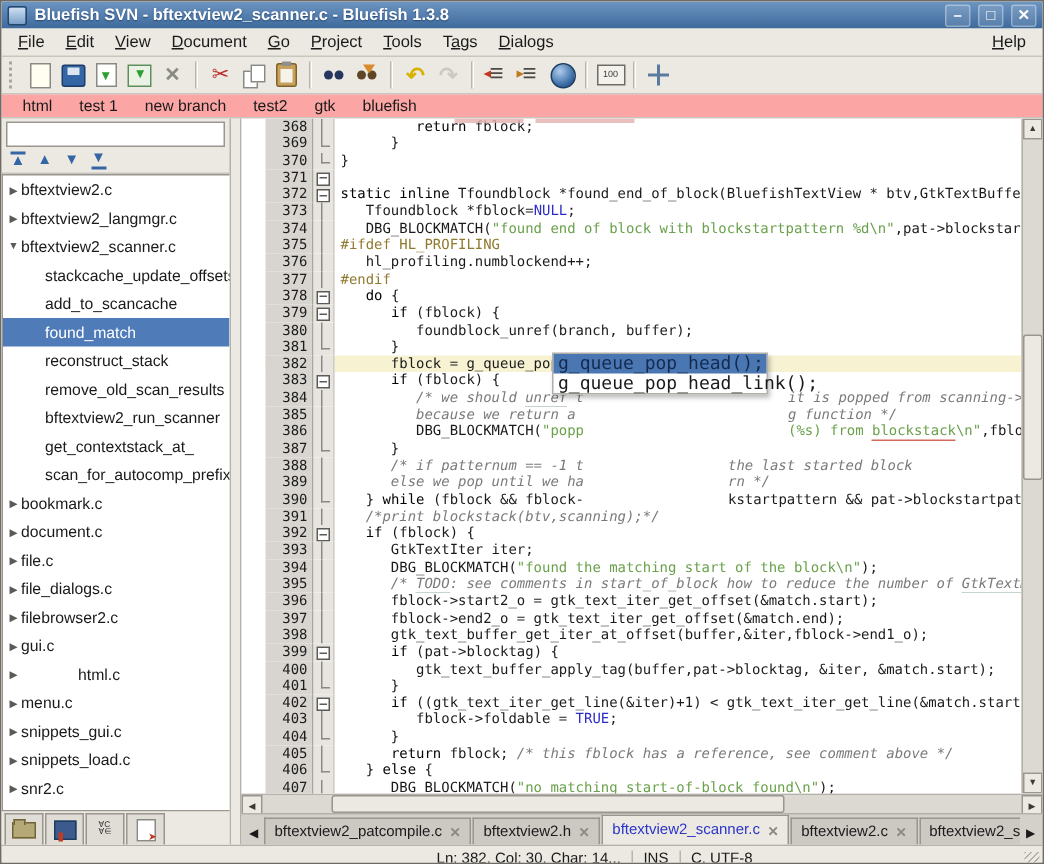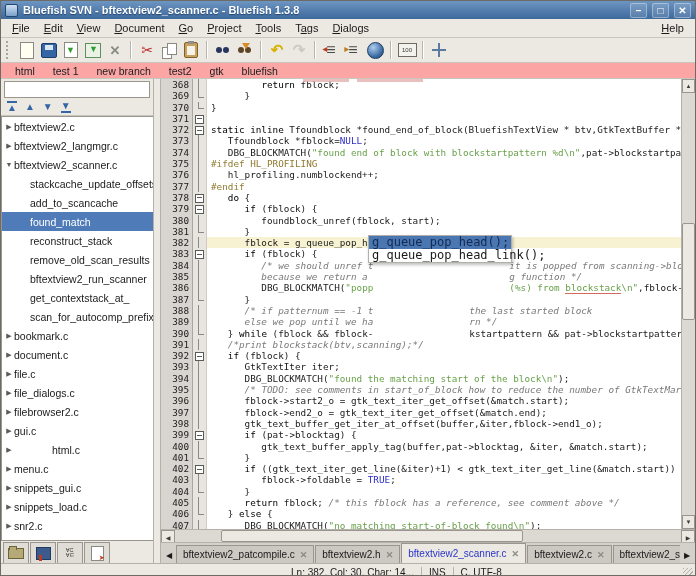--- a/index.html
+++ b/index.html
@@ -78,21 +78,21 @@
   .pi-folder::before{content:"";position:absolute;left:0;top:-3px;width:6px;height:3px;background:#b5a978;border:1px solid #6e6436;border-bottom:none;}
   .pi-book{width:13px;height:11px;background:#3c5a8c;border:1px solid #1d3c60;position:relative;}
   .pi-book::after{content:"";position:absolute;left:2px;bottom:-2px;width:3px;height:6px;background:#c03a1e;}
   .pi-charmap{font-size:5.5px;line-height:5px;color:#333;white-space:pre;}
   .pi-snippet{width:11px;height:13px;background:#fff;border:1px solid #8a8a84;position:relative;}
   .pi-snippet::after{content:"➤";position:absolute;right:-2px;bottom:-2px;font-size:7px;color:#c03a1e;}
   .splitter{width:6px;background:#ece9e3;border-right:1px solid #b4b0aa;}
   
   .editorcol{flex:1;display:flex;flex-direction:column;min-width:0;}
   .editwrap{position:relative;height:452px;display:flex;background:#fff;overflow:hidden;}
-  .codecol{flex:1;min-width:0;overflow:hidden;}
+  .codecol{flex:1;min-width:0;overflow:hidden;padding-left:16px;}
   .erow{display:flex;height:11.3px;line-height:11.3px;font-family:"DejaVu Sans Mono",monospace;font-size:9.3px;white-space:pre;}
   .ln{width:28px;flex:none;text-align:right;padding-right:3px;background:#d8d4cf;color:#1c1c1c;border-right:1px solid #aaa69f;}
   .fold{width:13px;flex:none;background:#e8e5e0;border-right:1px solid #cfccc6;position:relative;}
   .fb-bar{position:absolute;left:5px;top:0;width:1px;height:100%;background:#8a8a84;}
   .fb-end{position:absolute;left:5px;top:0;width:5px;height:55%;border-left:1px solid #8a8a84;border-bottom:1px solid #8a8a84;}
   .fb-box{position:absolute;left:2px;top:2px;width:7px;height:7px;border:1px solid #5a5a56;background:#fff;}
   .fb-box::after{content:"";position:absolute;left:1px;top:2.5px;width:5px;height:1px;background:#5a5a56;}
   .codecell{flex:1;padding-left:4px;overflow:hidden;}
   .erow.cur{background:#f6f2d2;}
   .sg-n{color:#1a1a1a;}
@@ -360,21 +360,21 @@
           <div class="erow"><span class="ln">370</span><span class="fold"><i class="fb-end"></i></span><span class="codecell"><span class="sg-n">}</span></span></div>
           <div class="erow"><span class="ln">371</span><span class="fold"><i class="fb-box"></i></span><span class="codecell"></span></div>
           <div class="erow"><span class="ln">372</span><span class="fold"><i class="fb-box"></i></span><span class="codecell"><span class="sg-k">static inline</span><span class="sg-n"> Tfoundblock *found_end_of_block(BluefishTextView * btv,GtkTextBuffer *buffer,</span></span></div>
           <div class="erow"><span class="ln">373</span><span class="fold"><i class="fb-bar"></i></span><span class="codecell"><span class="sg-n">   Tfoundblock *fblock=</span><span class="sg-v">NULL</span><span class="sg-n">;</span></span></div>
           <div class="erow"><span class="ln">374</span><span class="fold"><i class="fb-bar"></i></span><span class="codecell"><span class="sg-n">   DBG_BLOCKMATCH(</span><span class="sg-s">"found end of block with </span><span class="sg-su">blockstartpattern</span><span class="sg-s"> %d\n"</span><span class="sg-n">,pat-&gt;blockstartpattern);</span></span></div>
           <div class="erow"><span class="ln">375</span><span class="fold"><i class="fb-bar"></i></span><span class="codecell"><span class="sg-p">#ifdef HL_PROFILING</span></span></div>
           <div class="erow"><span class="ln">376</span><span class="fold"><i class="fb-bar"></i></span><span class="codecell"><span class="sg-n">   hl_profiling.numblockend++;</span></span></div>
           <div class="erow"><span class="ln">377</span><span class="fold"><i class="fb-bar"></i></span><span class="codecell"><span class="sg-p">#endif</span></span></div>
           <div class="erow"><span class="ln">378</span><span class="fold"><i class="fb-box"></i></span><span class="codecell"><span class="sg-n">   </span><span class="sg-k">do</span><span class="sg-n"> {</span></span></div>
           <div class="erow"><span class="ln">379</span><span class="fold"><i class="fb-box"></i></span><span class="codecell"><span class="sg-n">      </span><span class="sg-k">if</span><span class="sg-n"> (fblock) {</span></span></div>
-          <div class="erow"><span class="ln">380</span><span class="fold"><i class="fb-bar"></i></span><span class="codecell"><span class="sg-n">         foundblock_unref(fblock, start);</span></span></div>
+          <div class="erow"><span class="ln">380</span><span class="fold"><i class="fb-bar"></i></span><span class="codecell"><span class="sg-n">         foundblock_unref(branch, buffer);</span></span></div>
           <div class="erow"><span class="ln">381</span><span class="fold"><i class="fb-end"></i></span><span class="codecell"><span class="sg-n">      }</span></span></div>
           <div class="erow cur"><span class="ln">382</span><span class="fold"><i class="fb-bar"></i></span><span class="codecell"><span class="sg-n">      fblock = g_queue_pop_he</span></span></div>
           <div class="erow"><span class="ln">383</span><span class="fold"><i class="fb-box"></i></span><span class="codecell"><span class="sg-n">      </span><span class="sg-k">if</span><span class="sg-n"> (fblock) {</span></span></div>
           <div class="erow"><span class="ln">384</span><span class="fold"><i class="fb-bar"></i></span><span class="codecell"><span class="sg-c">         /* we should </span><span class="sg-cu">unref</span><span class="sg-c"> t</span><span class="sg-g1"></span><span class="sg-c">it is popped from scanning-&gt;</span><span class="sg-cu">blockstack</span></span></div>
           <div class="erow"><span class="ln">385</span><span class="fold"><i class="fb-bar"></i></span><span class="codecell"><span class="sg-c">         because we return a </span><span class="sg-g1"></span><span class="sg-c">g function */</span></span></div>
           <div class="erow"><span class="ln">386</span><span class="fold"><i class="fb-bar"></i></span><span class="codecell"><span class="sg-n">         DBG_BLOCKMATCH(</span><span class="sg-s">"popp</span><span class="sg-g1"></span><span class="sg-s">(%s) from </span><span class="sg-su">blockstack</span><span class="sg-s">\n"</span><span class="sg-n">,fblock-&gt;pattern</span></span></div>
           <div class="erow"><span class="ln">387</span><span class="fold"><i class="fb-end"></i></span><span class="codecell"><span class="sg-n">      }</span></span></div>
           <div class="erow"><span class="ln">388</span><span class="fold"><i class="fb-bar"></i></span><span class="codecell"><span class="sg-c">      /* if </span><span class="sg-cu">patternum</span><span class="sg-c"> == -1 t</span><span class="sg-g2"></span><span class="sg-c">the last started block</span></span></div>
           <div class="erow"><span class="ln">389</span><span class="fold"><i class="fb-bar"></i></span><span class="codecell"><span class="sg-c">      else we pop until we ha</span><span class="sg-g2"></span><span class="sg-c">rn */</span></span></div>
           <div class="erow"><span class="ln">390</span><span class="fold"><i class="fb-end"></i></span><span class="codecell"><span class="sg-n">   } </span><span class="sg-k">while</span><span class="sg-n"> (fblock &amp;&amp; fblock-</span><span class="sg-g2"></span><span class="sg-n">kstartpattern &amp;&amp; pat-&gt;blockstartpattern</span></span></div>

